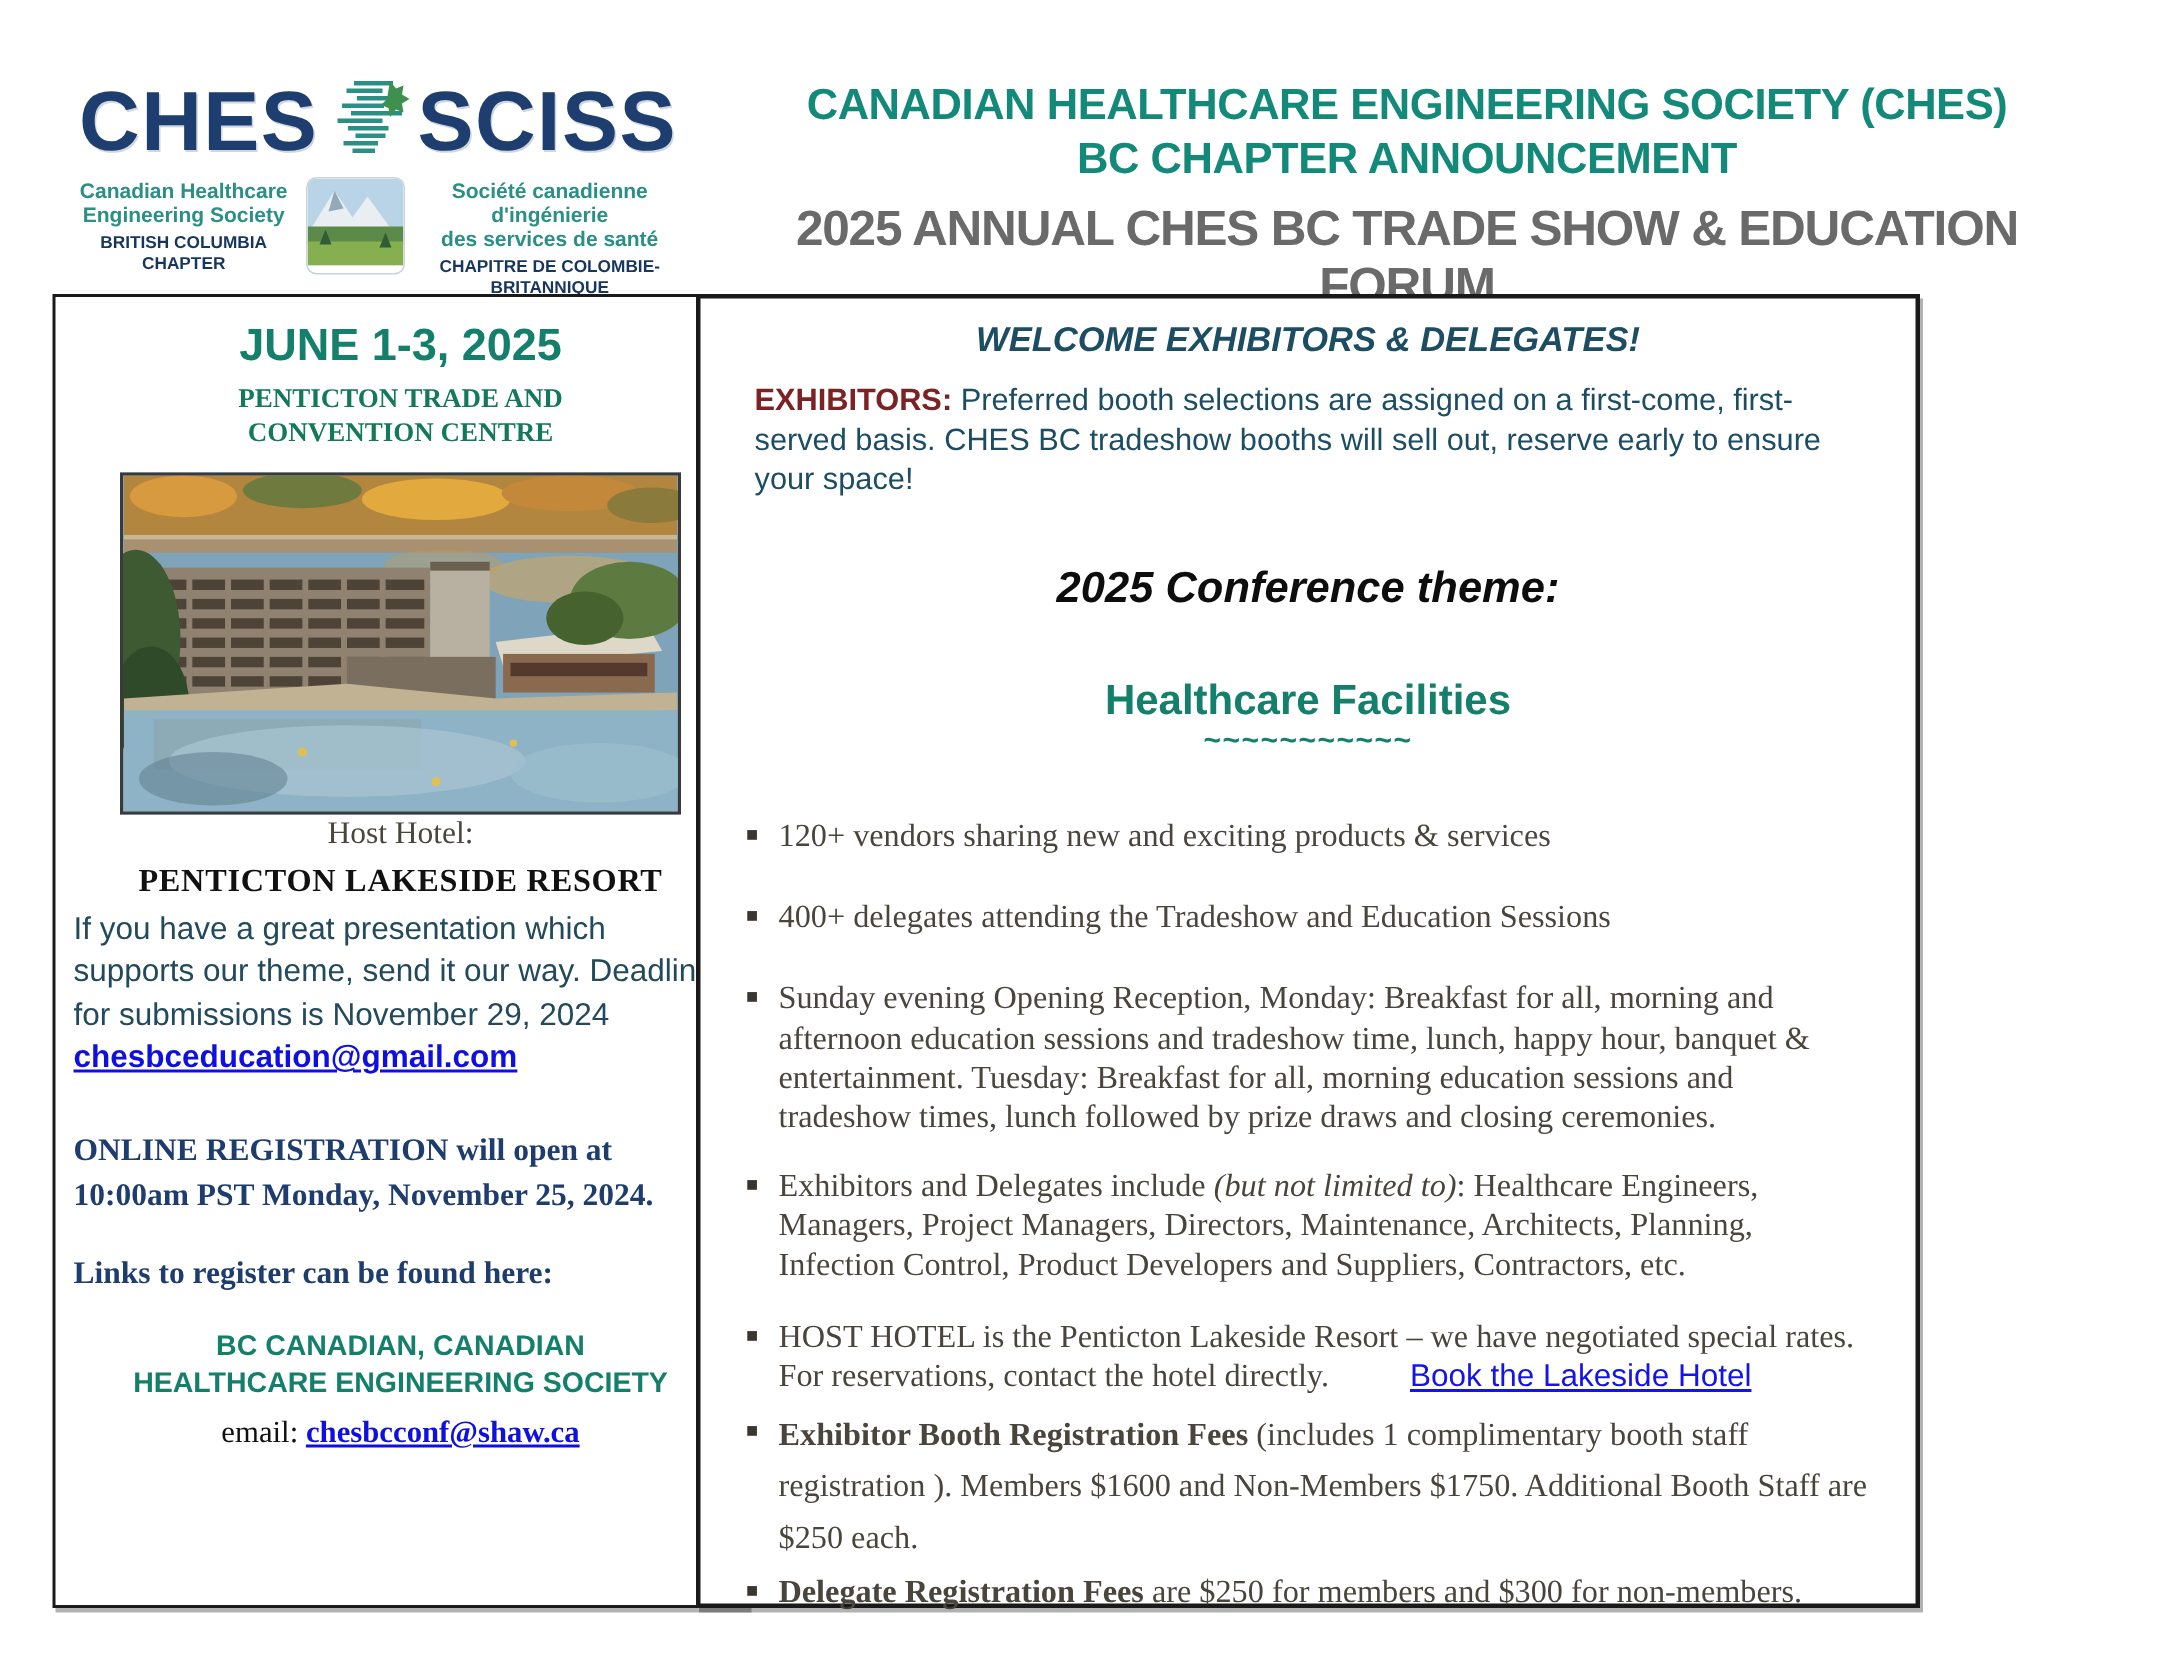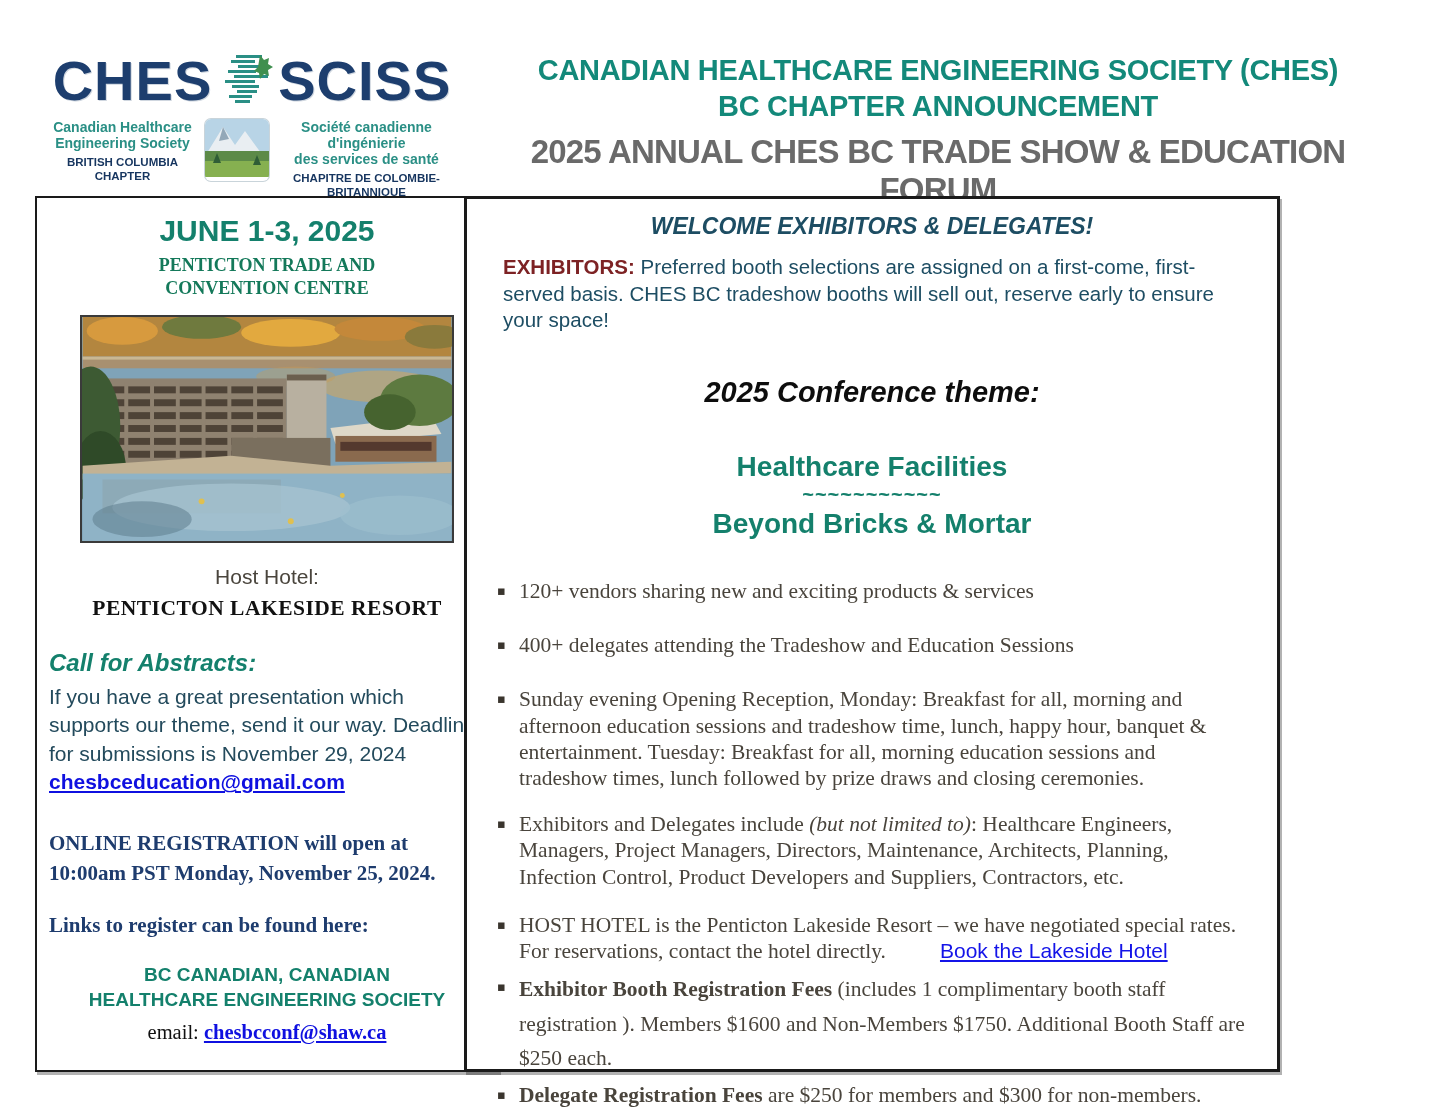--- a/index.html
+++ b/index.html
@@ -35,21 +35,21 @@
             background:#fff; padding:0 12px; text-align:center;}
   .right-box{position:absolute; left:464px; top:196px; width:816px; height:876px;
              border:3px solid #1a1a1a; box-shadow:2px 3px 0 rgba(0,0,0,.30);
              background:#fff; padding:0 30px;}
 
   
   .lb-date{margin-top:16px; font-size:30px; font-weight:800; color:var(--teal);}
   .lb-venue{margin:6px auto 0; width:330px; font-family:"Liberation Serif", serif;
             font-weight:700; font-size:18px; color:var(--green-serif); line-height:1.3;}
   .photo-frame{margin:14px auto 0; width:374px; height:228px; border:2px solid #3a3a3a; background:#7fa3b8;}
-  .lb-hosthotel{margin-top:22px; font-family:Liberation Sans, sans-serif; font-size:21px; color:#4a453d;}
+  .lb-hosthotel{font-family:Liberation Serif, serif; font-size:21px; color:#4a453d;}
   .lb-resort{margin-top:7px; font-family:"Liberation Serif", serif; font-weight:700;
              font-size:21.5px; letter-spacing:.5px; color:var(--ink);}
   .lb-abs-head{margin-top:28px; text-align:left; font-style:italic; font-weight:700;
                font-size:24px; color:var(--teal);}
   .lb-abs-body{margin-top:6px; text-align:left; font-size:21px; color:var(--slate); line-height:1.36;}
   a.mail-link{color:var(--link-blue); font-weight:700; text-decoration:underline;}
   .lb-onlinereg{margin-top:32px; text-align:left; font-family:"Liberation Serif", serif;
                 font-weight:700; font-size:21px; color:var(--navy-text); line-height:1.42;}
   .lb-linkslabel{margin-top:24px; text-align:left; font-family:"Liberation Serif", serif;
                  font-weight:700; font-size:21px; color:var(--navy-text);}
@@ -196,21 +196,20 @@
         <ellipse cx="320" cy="200" rx="60" ry="20" fill="#9fc0cf" opacity=".6"></ellipse>
         <circle cx="120" cy="186" r="3" fill="#e0c050"></circle>
         <circle cx="210" cy="206" r="3" fill="#e0c050"></circle>
         <circle cx="262" cy="180" r="2.5" fill="#e0c050"></circle>
       </svg>
     </div>
 
     <div class="lb-hosthotel">Host Hotel:</div>
     <div class="lb-resort">PENTICTON LAKESIDE RESORT</div>
 
-    <div class="lb-abs-head">Call for Abstracts:</div>
     <div class="lb-abs-body">
       <span>If you have a great presentation which supports our theme, send it our way. Deadline for submissions is November 29, 2024</span>
       <a href="#" class="mail-link">chesbceducation@gmail.com</a>
     </div>
 
     <div class="lb-onlinereg">ONLINE REGISTRATION will open at 10:00am PST Monday, November 25, 2024.</div>
 
     <div class="lb-linkslabel">Links to register can be found here:</div>
 
     <div class="lb-footer-org">BC CANADIAN, CANADIAN HEALTHCARE ENGINEERING SOCIETY</div>
@@ -224,21 +223,20 @@
     <div class="rb-welcome">WELCOME EXHIBITORS &amp; DELEGATES!</div>
 
     <div class="rb-exh">
       <span class="label">EXHIBITORS:</span>
       <span>Preferred booth selections are assigned on a first-come, first-served basis.  CHES BC tradeshow booths will sell out, reserve early to ensure your space!</span>
     </div>
 
     <div class="rb-theme-head">2025 Conference theme:</div>
     <div class="rb-theme1">Healthcare Facilities</div>
     <div class="rb-tilde">~~~~~~~~~~~</div>
-    <div class="rb-theme2">Beyond Bricks &amp; Mortar</div>
 
     <div class="bullets">
         <div class="bullet">
           <span class="marker">▪</span>
           <span class="btext"><span>120+ vendors sharing new and exciting products &amp; services</span></span>
         </div>
         <div class="bullet">
           <span class="marker">▪</span>
           <span class="btext"><span>400+ delegates attending the Tradeshow and Education Sessions</span></span>
         </div>

